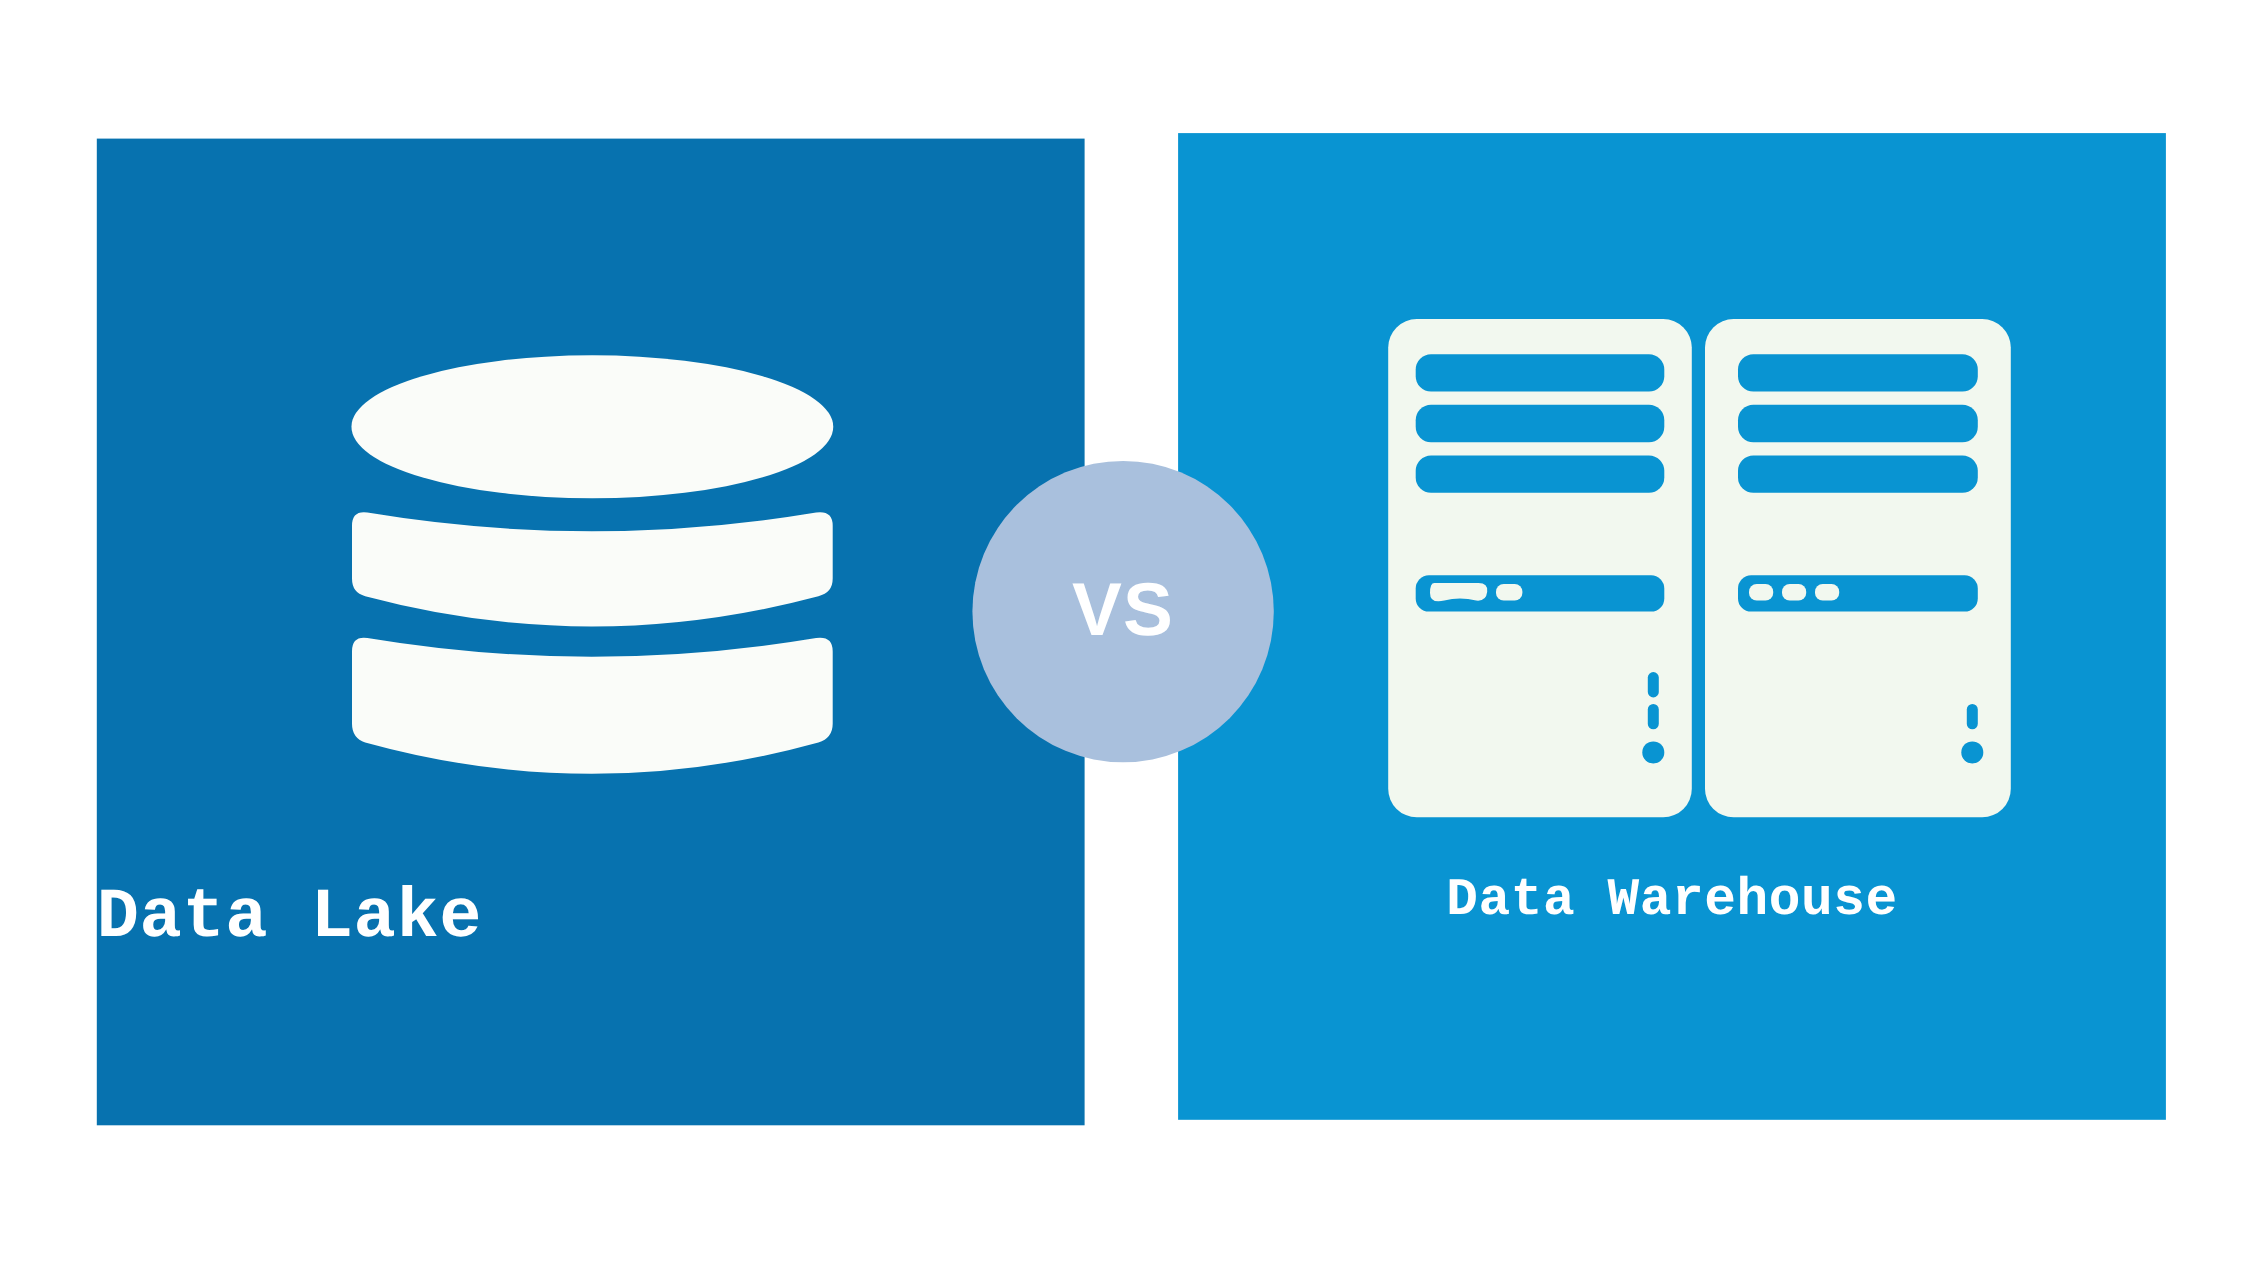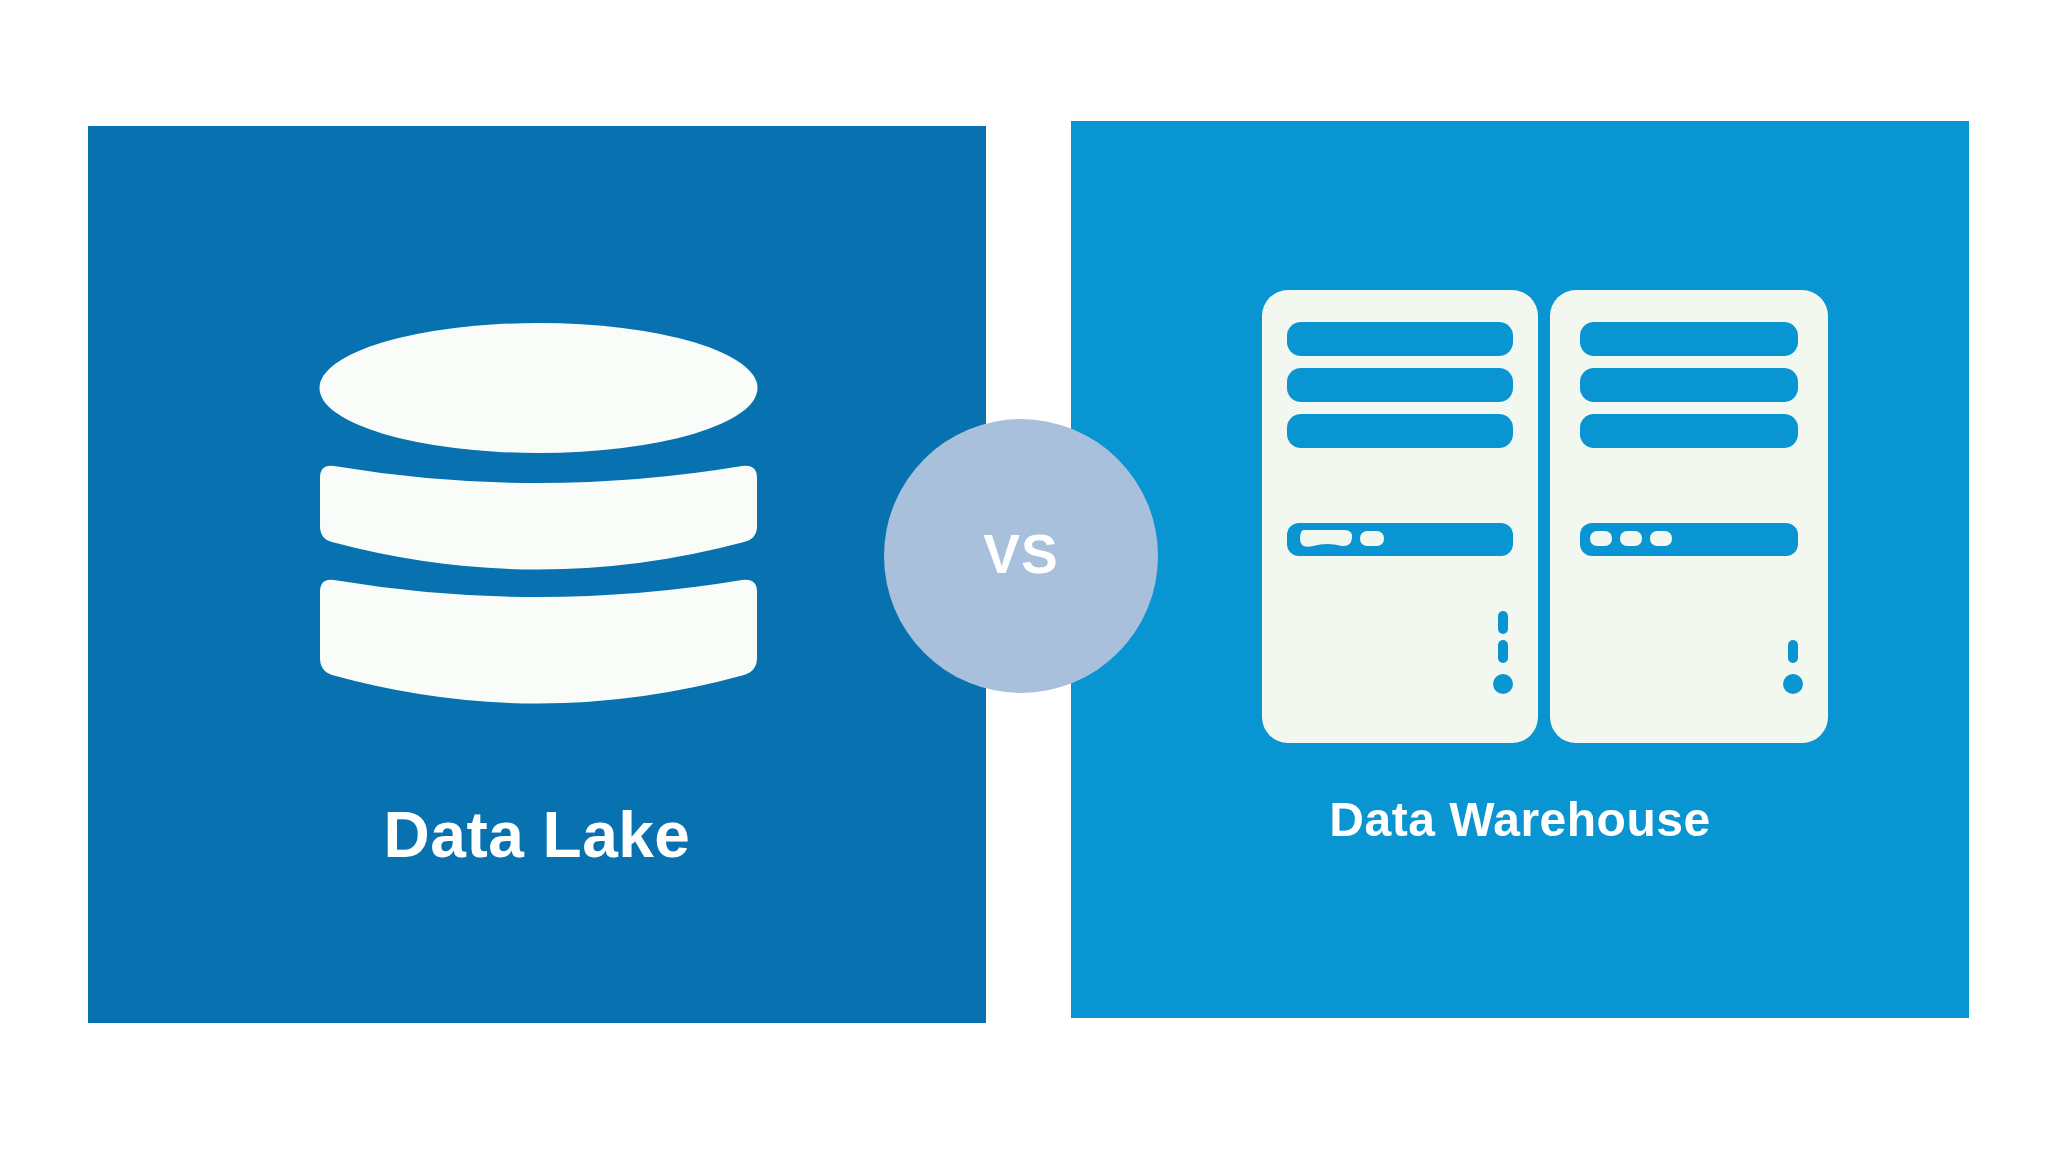--- a/index.html
+++ b/index.html
@@ -45,22 +45,22 @@
   #server-icon {
     left: 1245px;
     top: 280px;
     width: 600px;
     height: 475px;
   }
   .panel-label {
     position: absolute;
     color: var(--label-text, #ffffff);
     font-weight: 700;
-    text-align: center;
     letter-spacing: 0.5px;
+    font-family: Liberation Mono, monospace;
   }
   .panel-label.lake {
     left: 88px;
     top: 795px;
     width: 898px;
     font-size: 64px;
     line-height: 80px;
   }
   .panel-label.warehouse {
     left: 1071px;
@@ -82,21 +82,21 @@
     width: 274px;
     height: 274px;
     border-radius: 50%;
     background: var(--vs-circle, #A9C0DD);
     display: flex;
     align-items: center;
     justify-content: center;
   }
   .vs-badge span {
     color: var(--vs-text, #ffffff);
-    font-size: 55px;
+    font-size: 68px;
     font-weight: 700;
     letter-spacing: 1px;
     transform: translateY(-2px);
   }
 </style>
 </head>
 <body>
 
 <div class="canvas">
 

